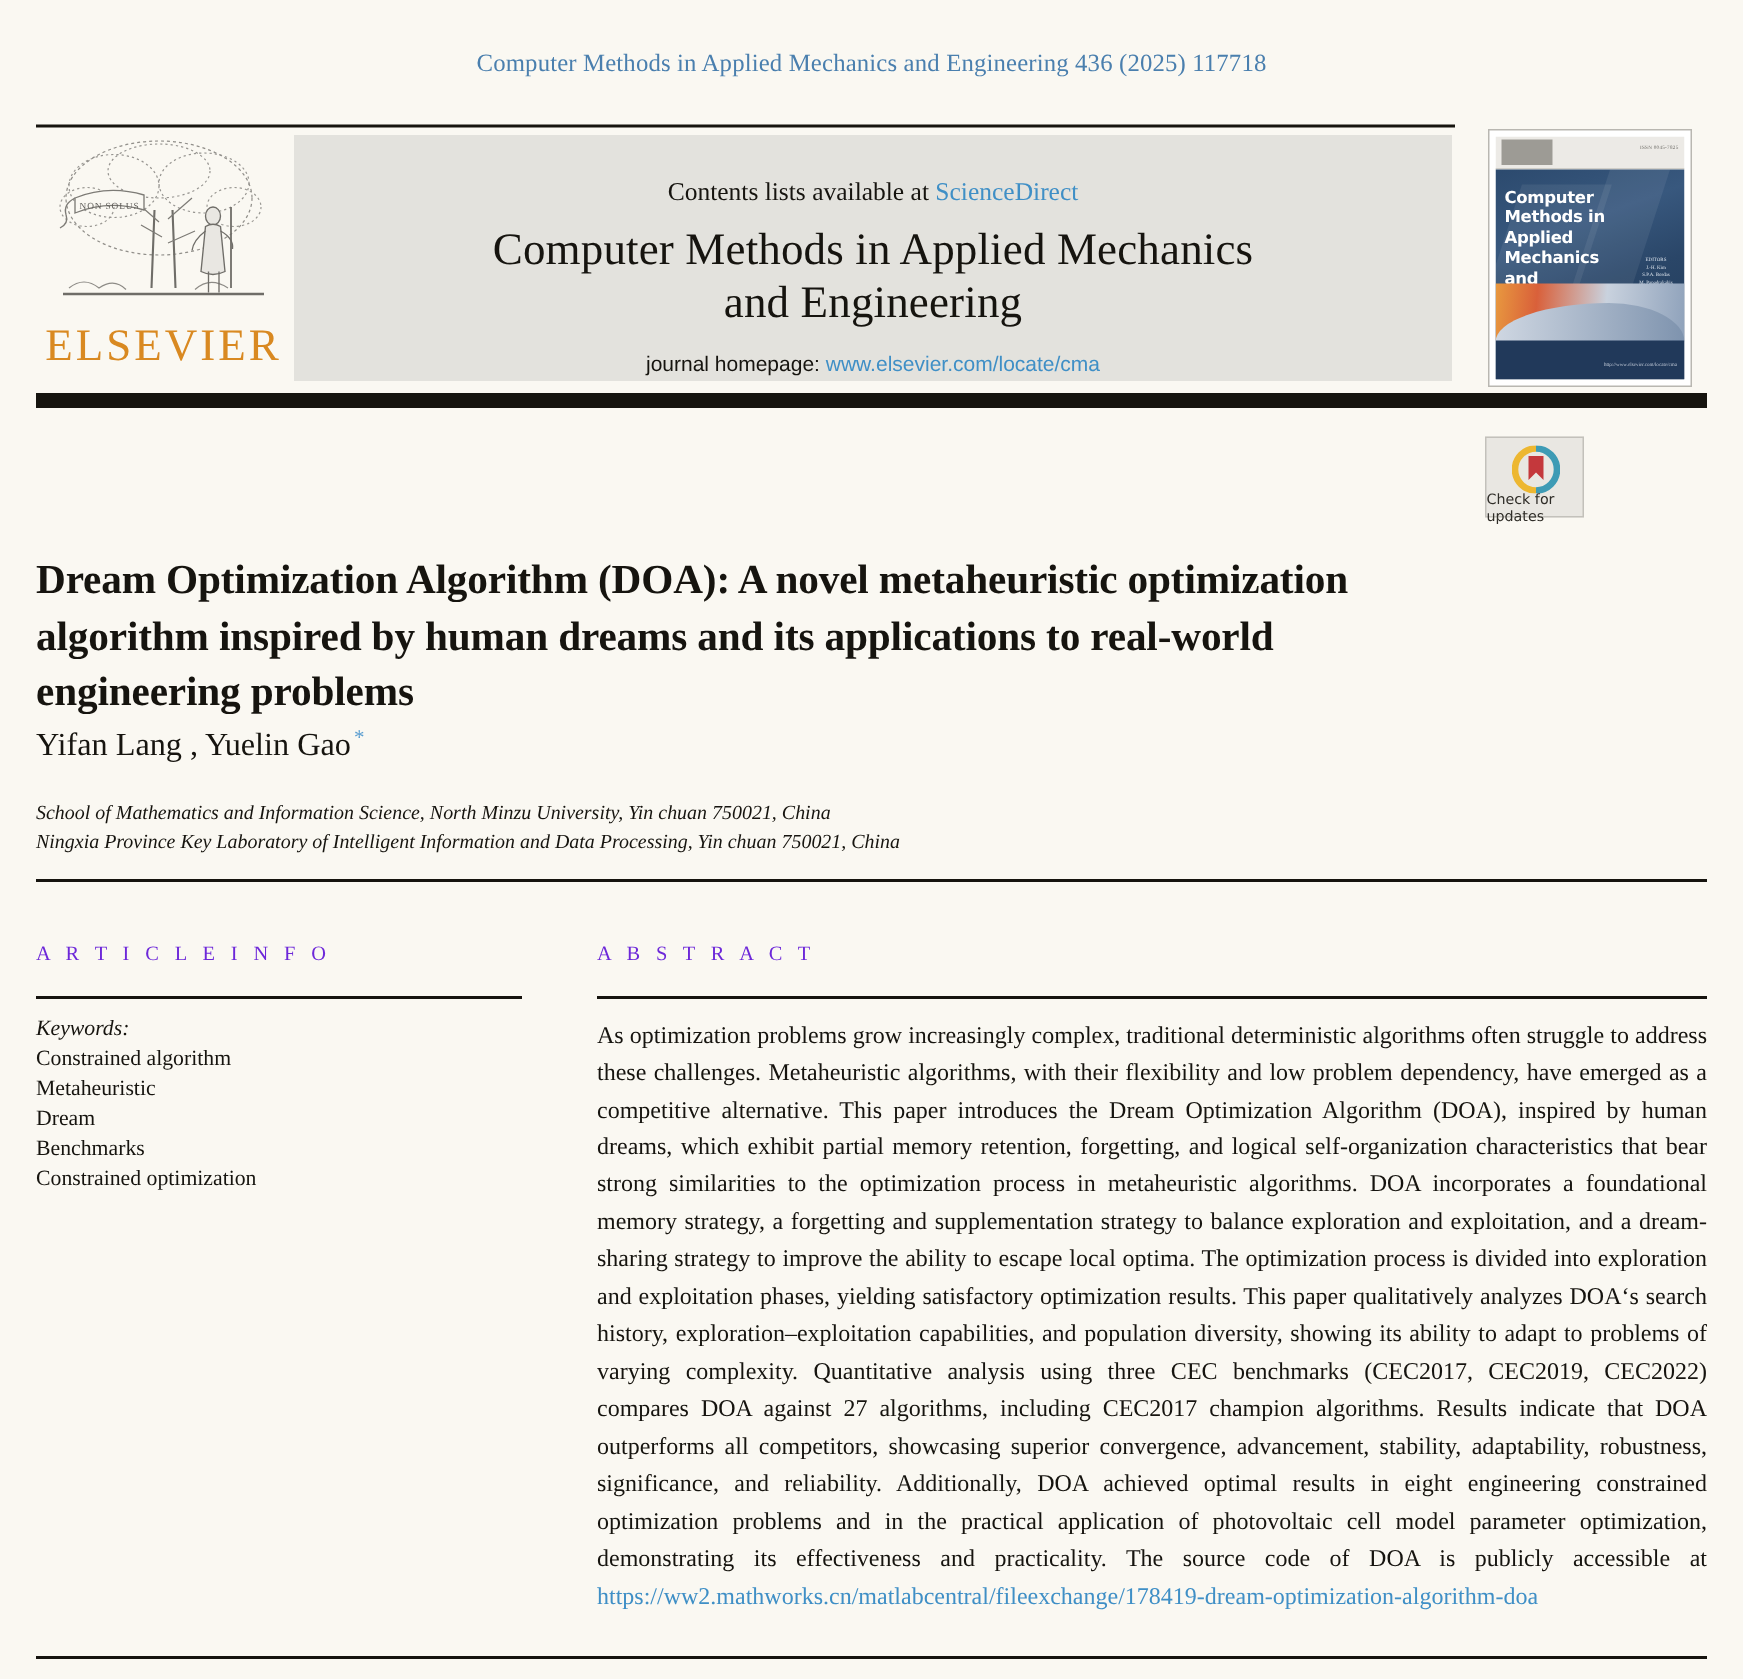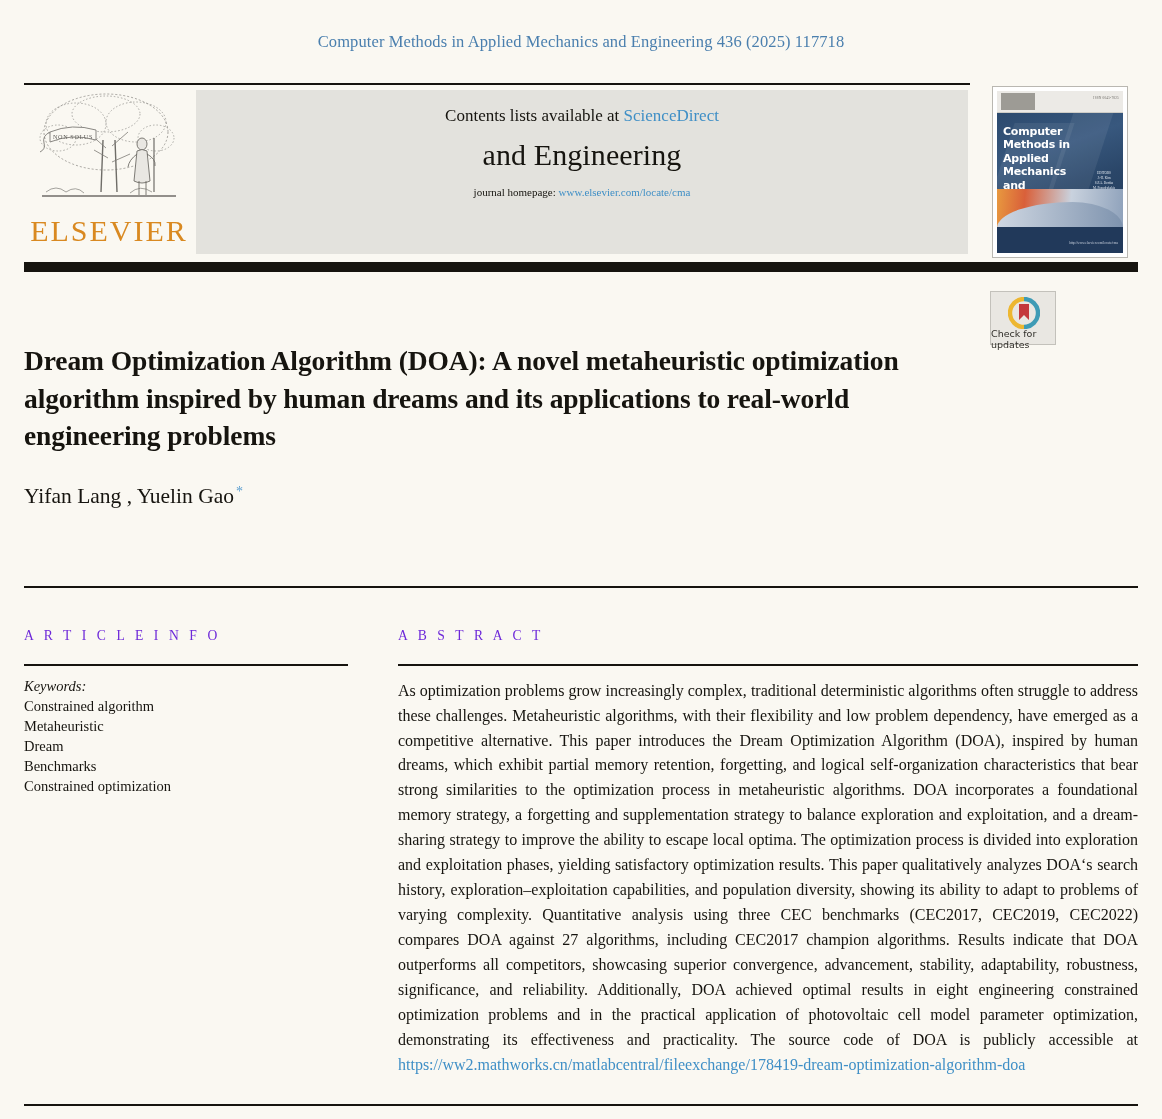--- a/index.html
+++ b/index.html
@@ -49,33 +49,33 @@
     letter-spacing: 2.0px;
     color: #d98921;
     font-weight: 400;
   }
 
   .banner {
     position: absolute; left: 172px; top: 4px;
     width: 772px; height: 164px;
     background: #e3e2dd;
     text-align: center;
-    padding-top: 16px;
+    padding-top: 28px;
   }
   .banner .contents-line { font-size: 17px; color: #16140f; }
   .banner .jtitle {
     font-size: 30px;
     line-height: 1.18;
     margin-top: 11px;
     color: #16140f;
     letter-spacing: 0.1px;
   }
   .banner .homepage {
-    font-family: Liberation Serif, serif;
-    font-size: 11px;
+    font-family: Liberation Sans, sans-serif;
+    font-size: 14px;
     margin-top: 14px;
     color: #16140f;
   }
   a.link, .link { color: #3f8fc6; text-decoration: none; }
 
   
   .cover {
     position: absolute; left: 992px; top: 86px;
     width: 136px; height: 172px;
     background: #ffffff;
@@ -150,21 +150,21 @@
   }
   .crossmark-mark { position: absolute; left: 17px; top: 5px; width: 32px; height: 32px; }
   .crossmark-label {
     position: absolute; left: 0; top: 36px; width: 100%;
     font-family: "DejaVu Sans", sans-serif;
     font-size: 9.5px; line-height: 1.18; color: #2f2d28;
   }
 
   
   .article-title {
-    position: absolute; left: 24px; top: 324px; width: 900px;
+    position: absolute; left: 24px; top: 349px; width: 900px;
     font-size: 27.5px;
     line-height: 1.36;
     color: #16140f;
     letter-spacing: -0.1px;
   }
 
   
   .authors {
     position: absolute; left: 24px; top: 484px; width: 900px;
     font-size: 21.5px;
@@ -262,20 +262,21 @@
         </g>
       </svg>
       <div class="elsevier-word">ELSEVIER</div>
     </div>
 
     <div class="banner">
       <div class="contents-line">
         <span>Contents lists available at </span><a class="link" href="#">ScienceDirect</a>
       </div>
       <div class="jtitle">
+        <div>Computer Methods in Applied Mechanics</div>
         <div>and Engineering</div>
       </div>
       <div class="homepage">
         <span>journal homepage: </span><a class="link" href="#">www.elsevier.com/locate/cma</a>
       </div>
     </div>
   </div>
 
   <div class="cover">
     <div class="cover-inner">
@@ -308,20 +309,24 @@
       <div>updates</div>
     </div>
   </div>
 
   <h1 class="article-title">Dream Optimization Algorithm (DOA): A novel metaheuristic optimization algorithm inspired by human dreams and its applications to real-world engineering problems</h1>
 
   <div class="authors">
     <span>Yifan Lang , Yuelin Gao</span><sup class="star">*</sup>
   </div>
 
+  <div class="affiliations">
+    <div>School of Mathematics and Information Science, North Minzu University, Yin chuan 750021, China</div>
+    <div>Ningxia Province Key Laboratory of Intelligent Information and Data Processing, Yin chuan 750021, China</div>
+  </div>
 
   <div class="rule-mid"></div>
 
   <div class="info-col">
     <div class="section-head">A R T I C L E   I N F O</div>
     <div class="info-rule"></div>
     <div class="kw-label">Keywords:</div>
     <div class="kw-list">
       <div>Constrained algorithm</div>
       <div>Metaheuristic</div>

